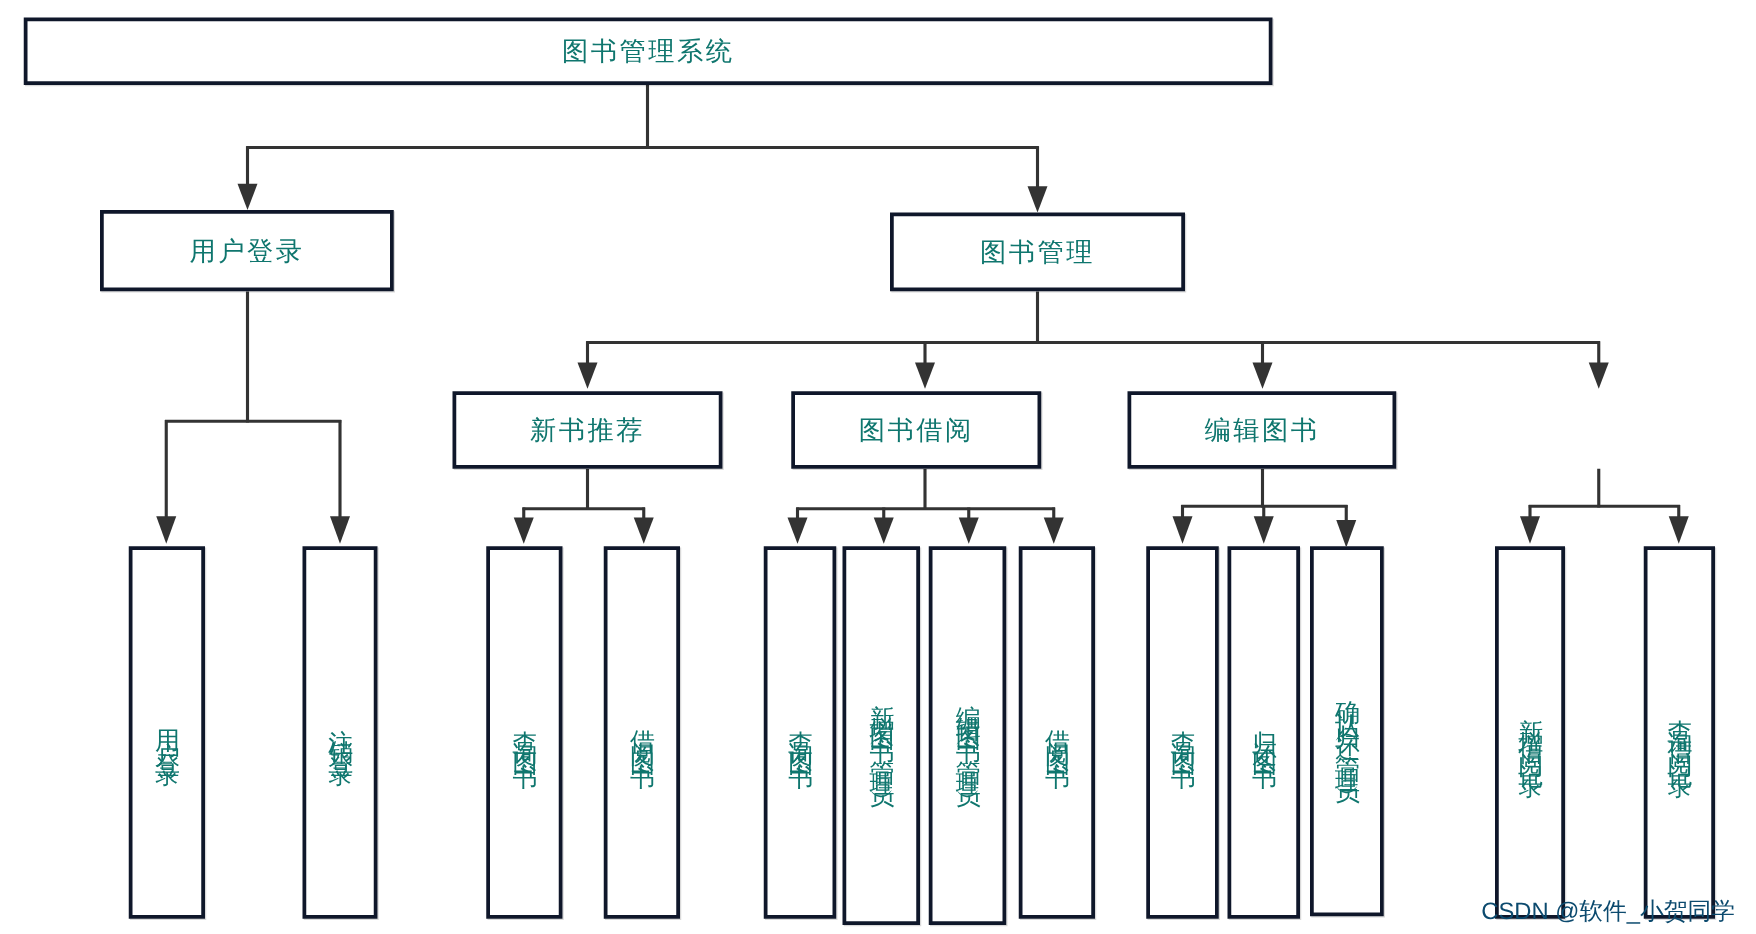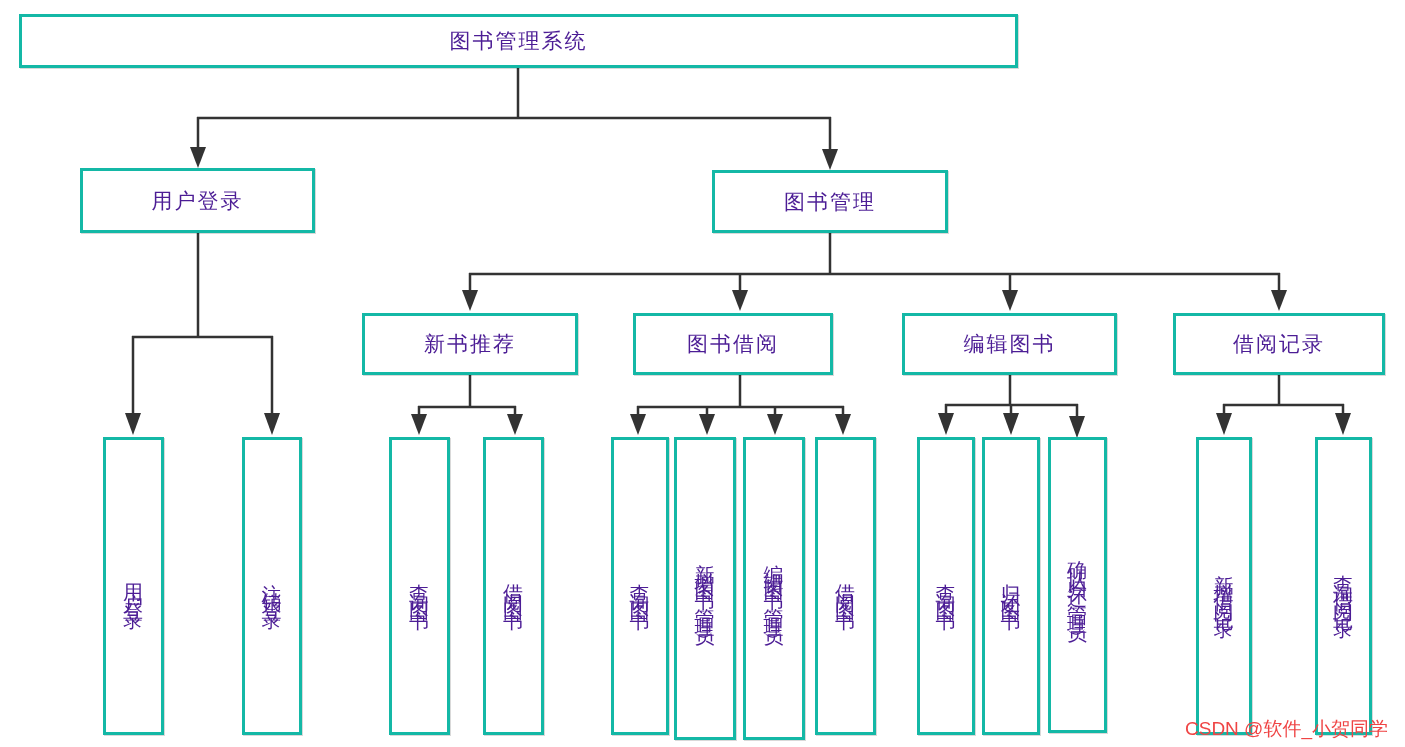--- a/index.html
+++ b/index.html
@@ -12,23 +12,23 @@
     overflow: hidden;
   }
   #wires {
     position: absolute;
     left: 0; top: 0;
     width: 1405px; height: 747px;
   }
   .box {
     position: absolute;
     box-sizing: border-box;
-    border: 3px solid #14b8a6;
+    border: 3px solid #0f172a;
     background: #ffffff;
-    color: #4c1d95;
+    color: #0f766e;
     display: flex;
     align-items: center;
     justify-content: center;
     text-align: center;
     box-shadow: 1px 1px 0 rgba(0,0,0,0.15);
   }
   .h {
     font-size: 21px;
     letter-spacing: 2px;
     white-space: nowrap;
@@ -61,21 +61,21 @@
   .lf9  { left: 917px;  width: 58px; }
   .lf10 { left: 982px;  width: 58px; }
   .lf11 { left: 1048px; width: 59px; height: 296px; }
   .lf12 { left: 1196px; width: 56px; }
   .lf13 { left: 1315px; width: 57px; }
   #watermark {
     position: absolute;
     left: 1185px;
     top: 716px;
     font-size: 19px;
-    color: #ef4444;
+    color: #0c4a6e;
     white-space: nowrap;
   }
   svg line { stroke: #333333; stroke-width: 2.5; }
   svg polygon { fill: #333333; }
 </style>
 </head>
 <body>
 
 <div id="stage">
 
@@ -142,21 +142,20 @@
   </svg>
 
   <div class="box root h">图书管理系统</div>
 
   <div class="box n-login h">用户登录</div>
   <div class="box n-mgmt h">图书管理</div>
 
   <div class="box n-new h">新书推荐</div>
   <div class="box n-bor h">图书借阅</div>
   <div class="box n-cur h">编辑图书</div>
-  <div class="box n-rec h">借阅记录</div>
 
   <div class="box lf lf1 v">用户登录</div>
   <div class="box lf lf2 v">注销登录</div>
 
   <div class="box lf lf3 v">查询图书</div>
   <div class="box lf lf4 v">借阅图书</div>
 
   <div class="box lf lf5 v">查询图书</div>
   <div class="box lf lf6 v">新增图书（管理员）</div>
   <div class="box lf lf7 v">编辑图书（管理员）</div>

